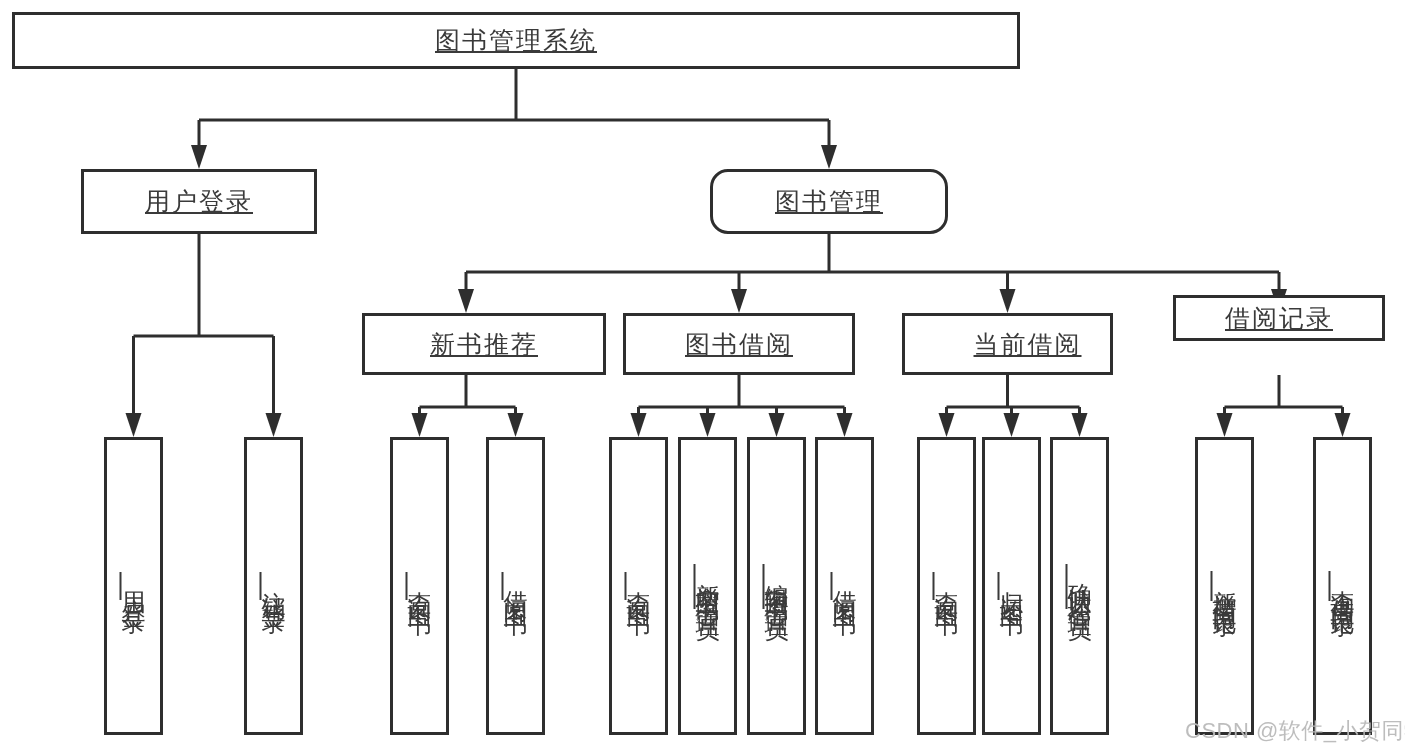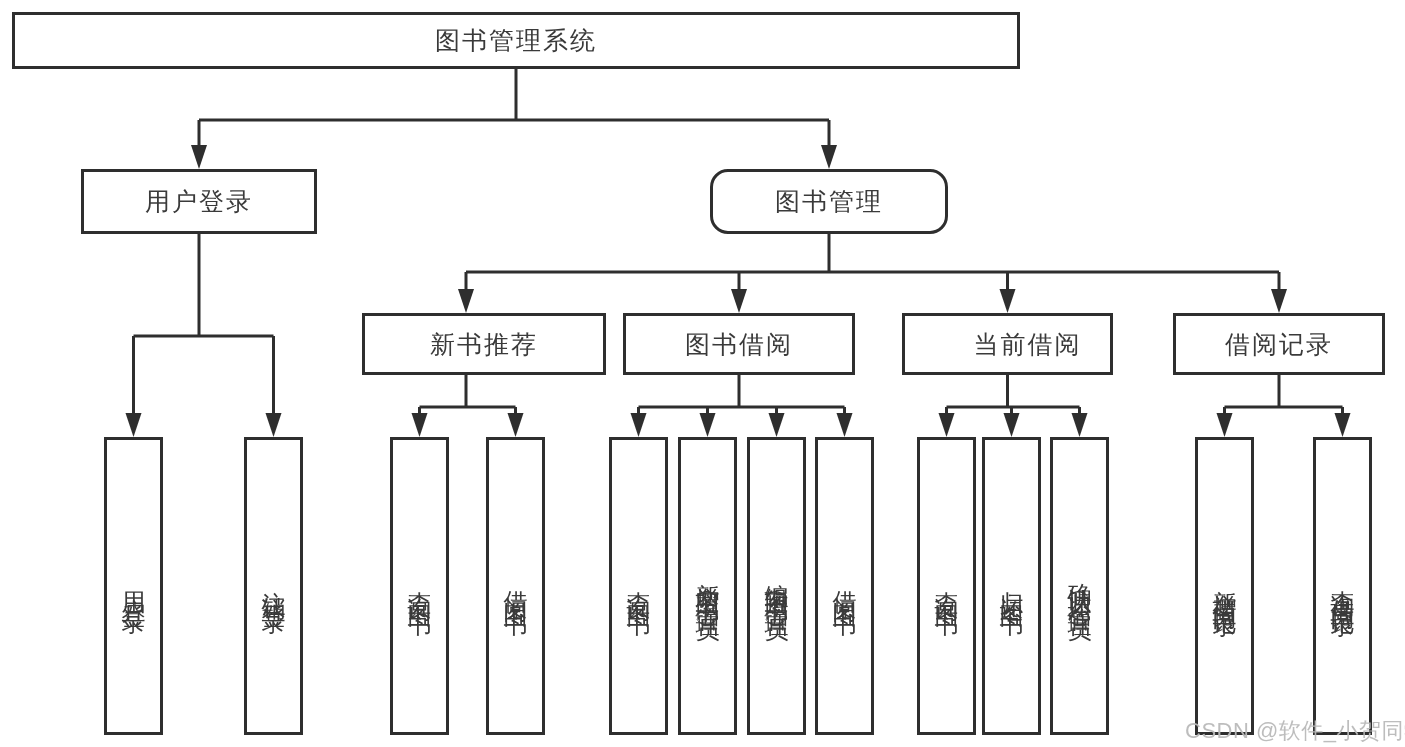--- a/index.html
+++ b/index.html
@@ -24,20 +24,21 @@
   .node {
     position: absolute;
     box-sizing: border-box;
     background: #ffffff;
     border: 3px solid #2e2e2e;
     color: #3a3a3a;
     display: flex;
     align-items: center;
     justify-content: center;
     z-index: 2;
+    text-decoration: underline;
   }
   .h-node {
     font-size: 25px;
     letter-spacing: 2px;
     white-space: nowrap;
   }
   .v-node {
     writing-mode: vertical-rl;
     text-orientation: mixed;
     font-size: 24px;
@@ -107,21 +108,21 @@
   </svg>
 
   <div class="node h-node" style="left:12px; top:12px; width:1008px; height:57px;">图书管理系统</div>
 
   <div class="node h-node" style="left:81px; top:169px; width:236px; height:65px;">用户登录</div>
   <div class="node h-node" style="left:710px; top:169px; width:238px; height:65px;border-radius:18px;">图书管理</div>
 
   <div class="node h-node" style="left:362px; top:313px; width:244px; height:62px;">新书推荐</div>
   <div class="node h-node" style="left:623px; top:313px; width:232px; height:62px;">图书借阅</div>
   <div class="node h-node" style="left:902px; top:313px; width:211px; height:62px;padding-left:40px;">当前借阅</div>
-  <div class="node h-node" style="left:1173px; top:313px; width:212px; height:62px;">借阅记录</div>
+  <div class="node h-node" style="left:1173px; top:295px; width:212px; height:46px;">借阅记录</div>
 
   <div class="node v-node" style="left:104px; top:437px; width:59px; height:298px;">用户登录</div>
   <div class="node v-node" style="left:244px; top:437px; width:59px; height:298px;">注销登录</div>
 
   <div class="node v-node" style="left:390px; top:437px; width:59px; height:298px;">查询图书</div>
   <div class="node v-node" style="left:486px; top:437px; width:59px; height:298px;">借阅图书</div>
 
   <div class="node v-node" style="left:609px; top:437px; width:59px; height:298px;">查询图书</div>
   <div class="node v-node long" style="left:678px; top:437px; width:59px; height:298px;">新增图书（管理员）</div>
   <div class="node v-node long" style="left:747px; top:437px; width:59px; height:298px;">编辑图书（管理员）</div>

